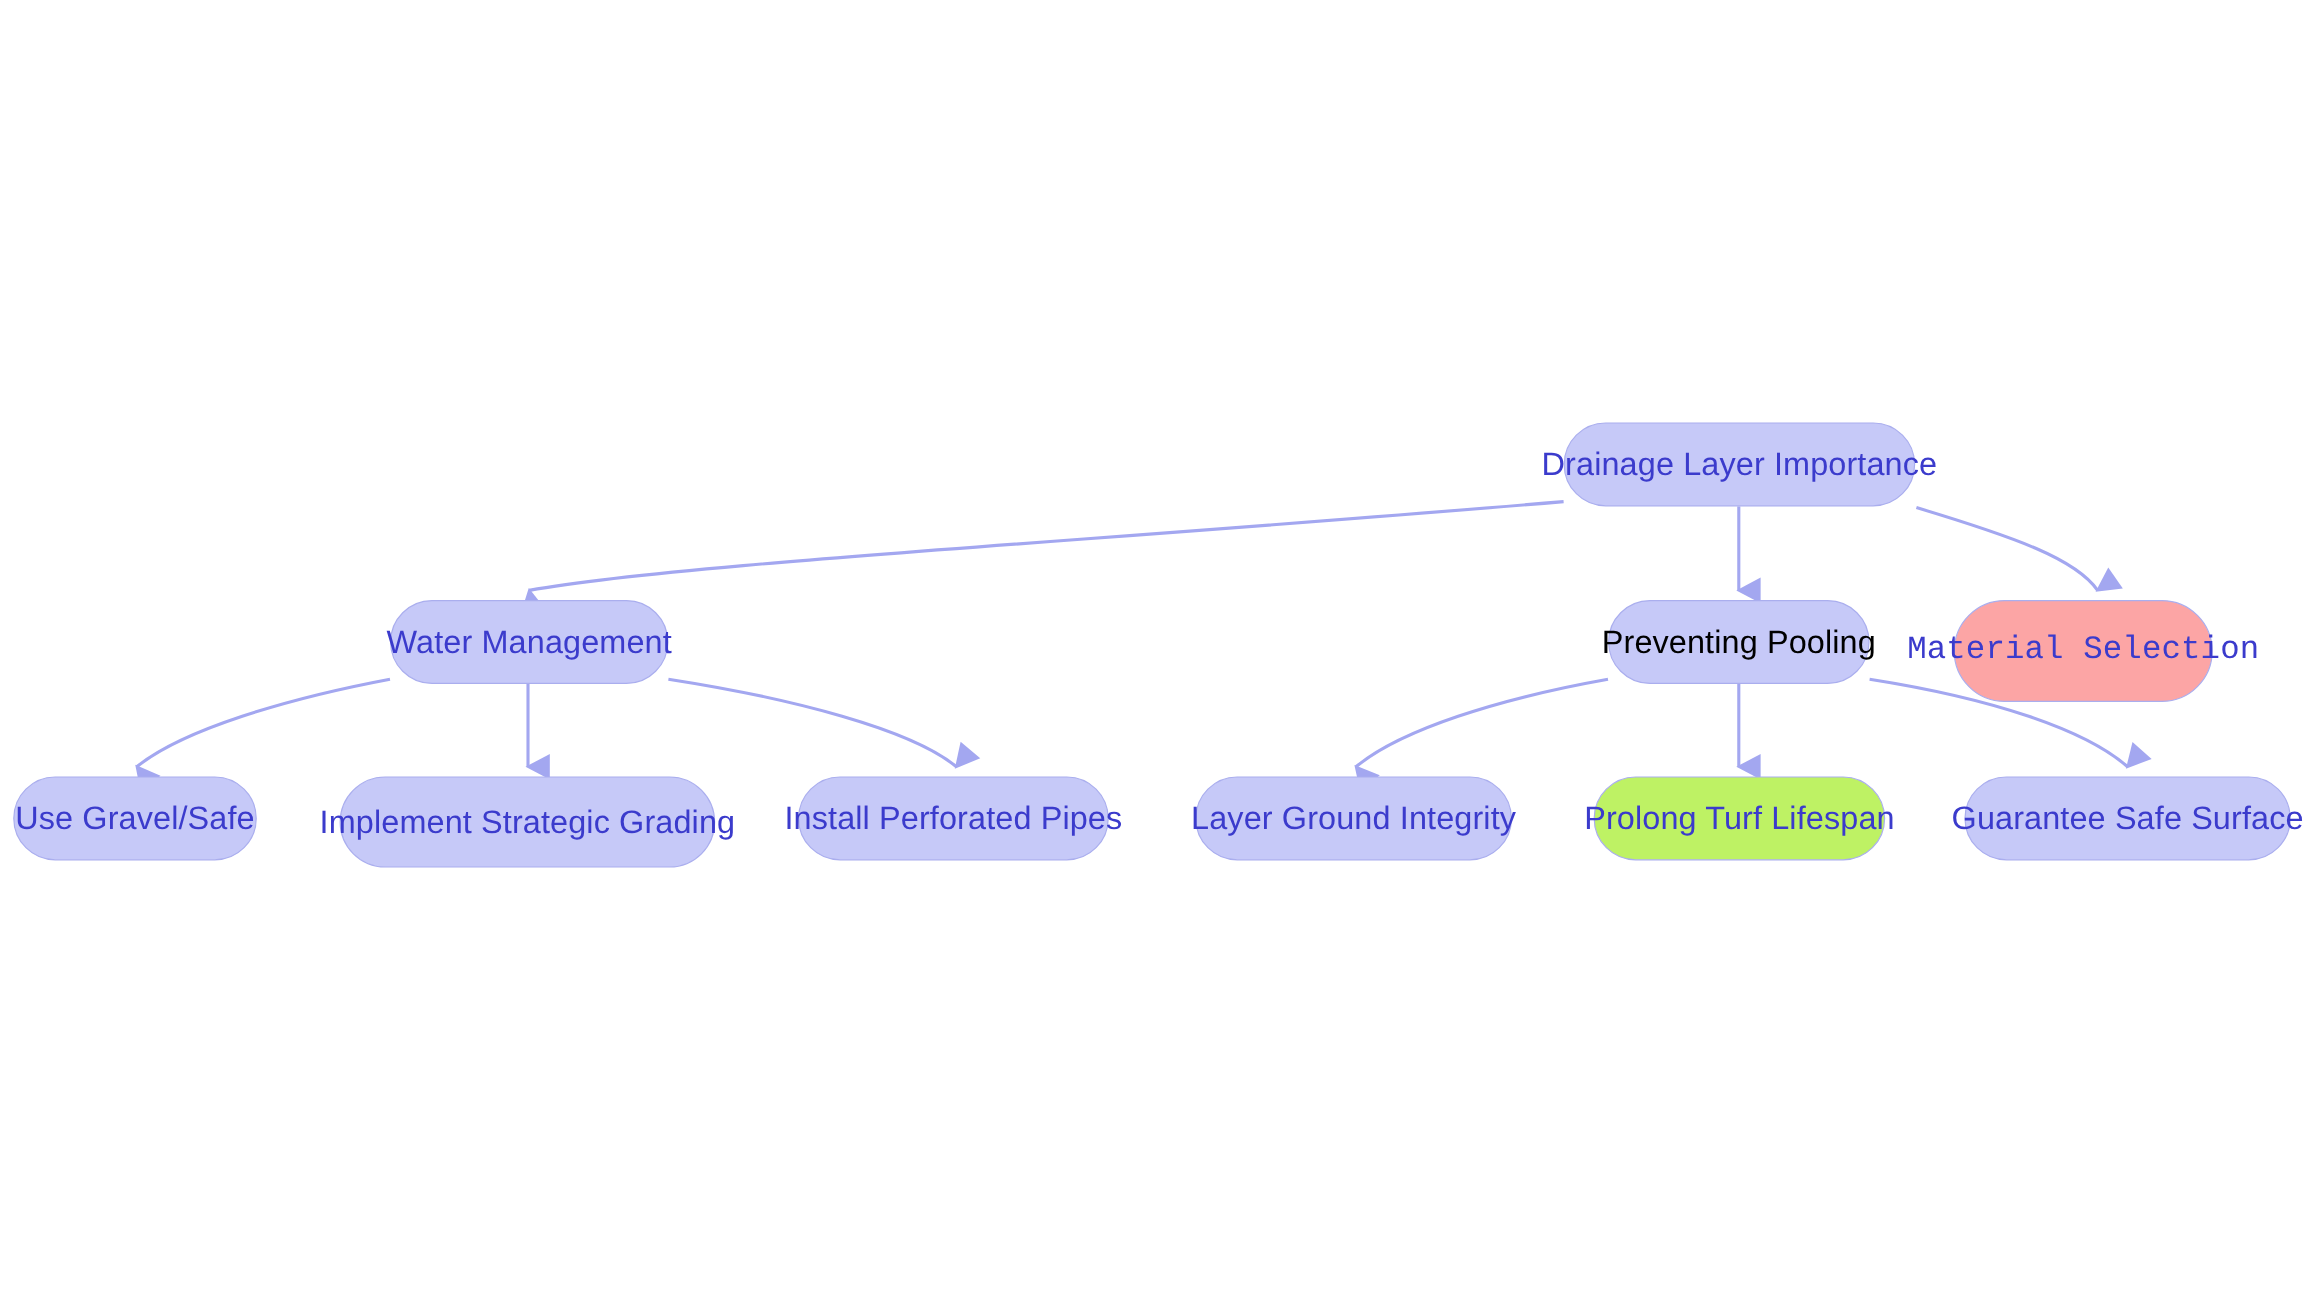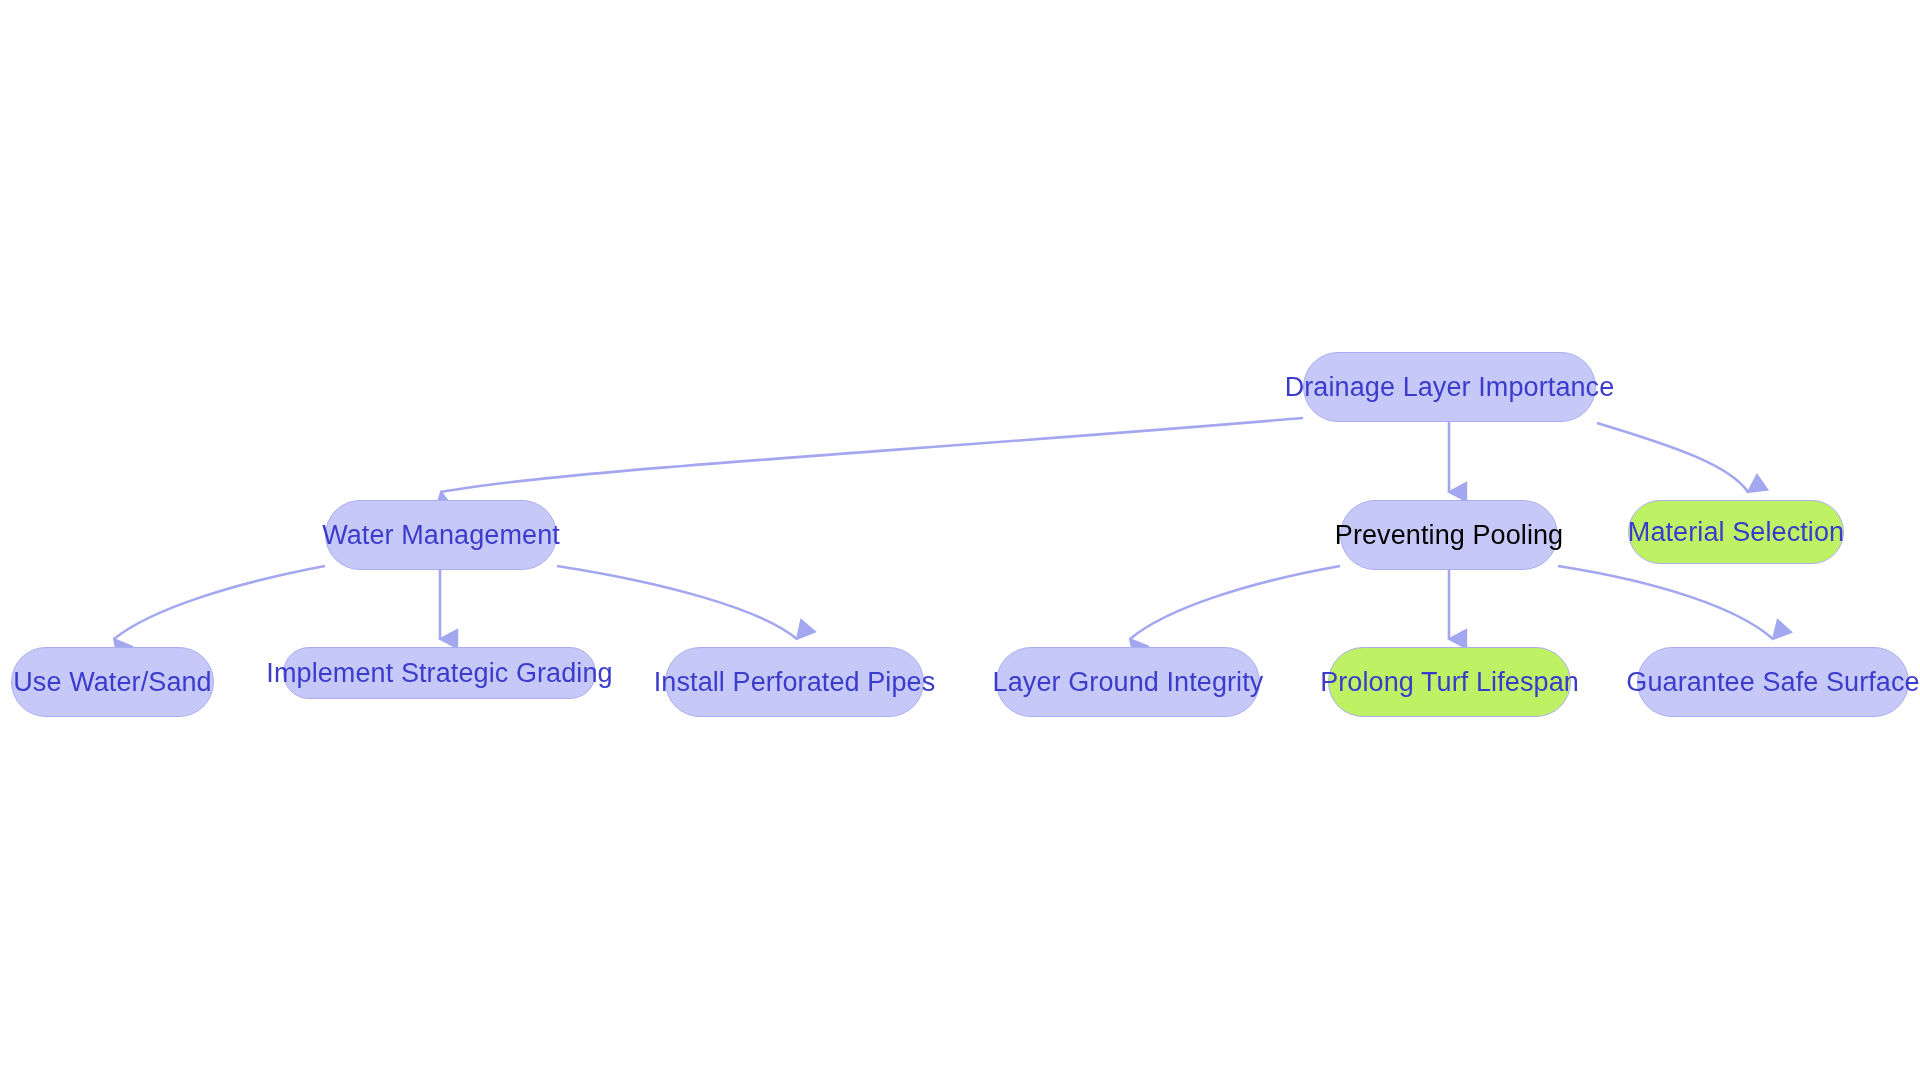--- a/index.html
+++ b/index.html
@@ -74,27 +74,27 @@
   <div id="node-layer">
       <div class="node" style="left: 1303px; top: 352px; width: 293px; height: 70px; background: rgb(198, 201, 248); border-color: rgb(170, 174, 238); color: rgb(59, 59, 204);">
         <span class="node-label">Drainage Layer Importance</span>
       </div>
       <div class="node" style="left: 325px; top: 500px; width: 232px; height: 70px; background: rgb(198, 201, 248); border-color: rgb(170, 174, 238); color: rgb(59, 59, 204);">
         <span class="node-label">Water Management</span>
       </div>
       <div class="node" style="left: 1340px; top: 500px; width: 218px; height: 70px; background: rgb(198, 201, 248); border-color: rgb(170, 174, 238); color: #000000;">
         <span class="node-label">Preventing Pooling</span>
       </div>
-      <div class="node" style="left: 1628px; top: 500px; width: 216px; height: 64px; background: #bef264; border-color: rgb(170, 174, 238); color: rgb(59, 59, 204);">
+      <div class="node" style="left: 1628px; top: 500px; width: 216px; height: 85px; background: #fca5a5; border-color: rgb(170, 174, 238); color: rgb(59, 59, 204); font-family: Liberation Mono, monospace;">
         <span class="node-label">Material Selection</span>
       </div>
       <div class="node" style="left: 11px; top: 647px; width: 203px; height: 70px; background: rgb(198, 201, 248); border-color: rgb(170, 174, 238); color: rgb(59, 59, 204);">
-        <span class="node-label">Use Water/Sand</span>
+        <span class="node-label">Use Gravel/Safe</span>
       </div>
-      <div class="node" style="left: 283px; top: 647px; width: 313px; height: 52px; background: rgb(198, 201, 248); border-color: rgb(170, 174, 238); color: rgb(59, 59, 204);">
+      <div class="node" style="left: 283px; top: 647px; width: 313px; height: 76px; background: rgb(198, 201, 248); border-color: rgb(170, 174, 238); color: rgb(59, 59, 204);">
         <span class="node-label">Implement Strategic Grading</span>
       </div>
       <div class="node" style="left: 665px; top: 647px; width: 259px; height: 70px; background: rgb(198, 201, 248); border-color: rgb(170, 174, 238); color: rgb(59, 59, 204); align-items: center;">
         <span class="node-label">Install Perforated Pipes</span>
       </div>
       <div class="node" style="left: 996px; top: 647px; width: 264px; height: 70px; background: rgb(198, 201, 248); border-color: rgb(170, 174, 238); color: rgb(59, 59, 204);">
         <span class="node-label">Layer Ground Integrity</span>
       </div>
       <div class="node" style="left: 1328px; top: 647px; width: 243px; height: 70px; background: #bef264; border-color: rgb(170, 174, 238); color: rgb(59, 59, 204);">
         <span class="node-label">Prolong Turf Lifespan</span>

